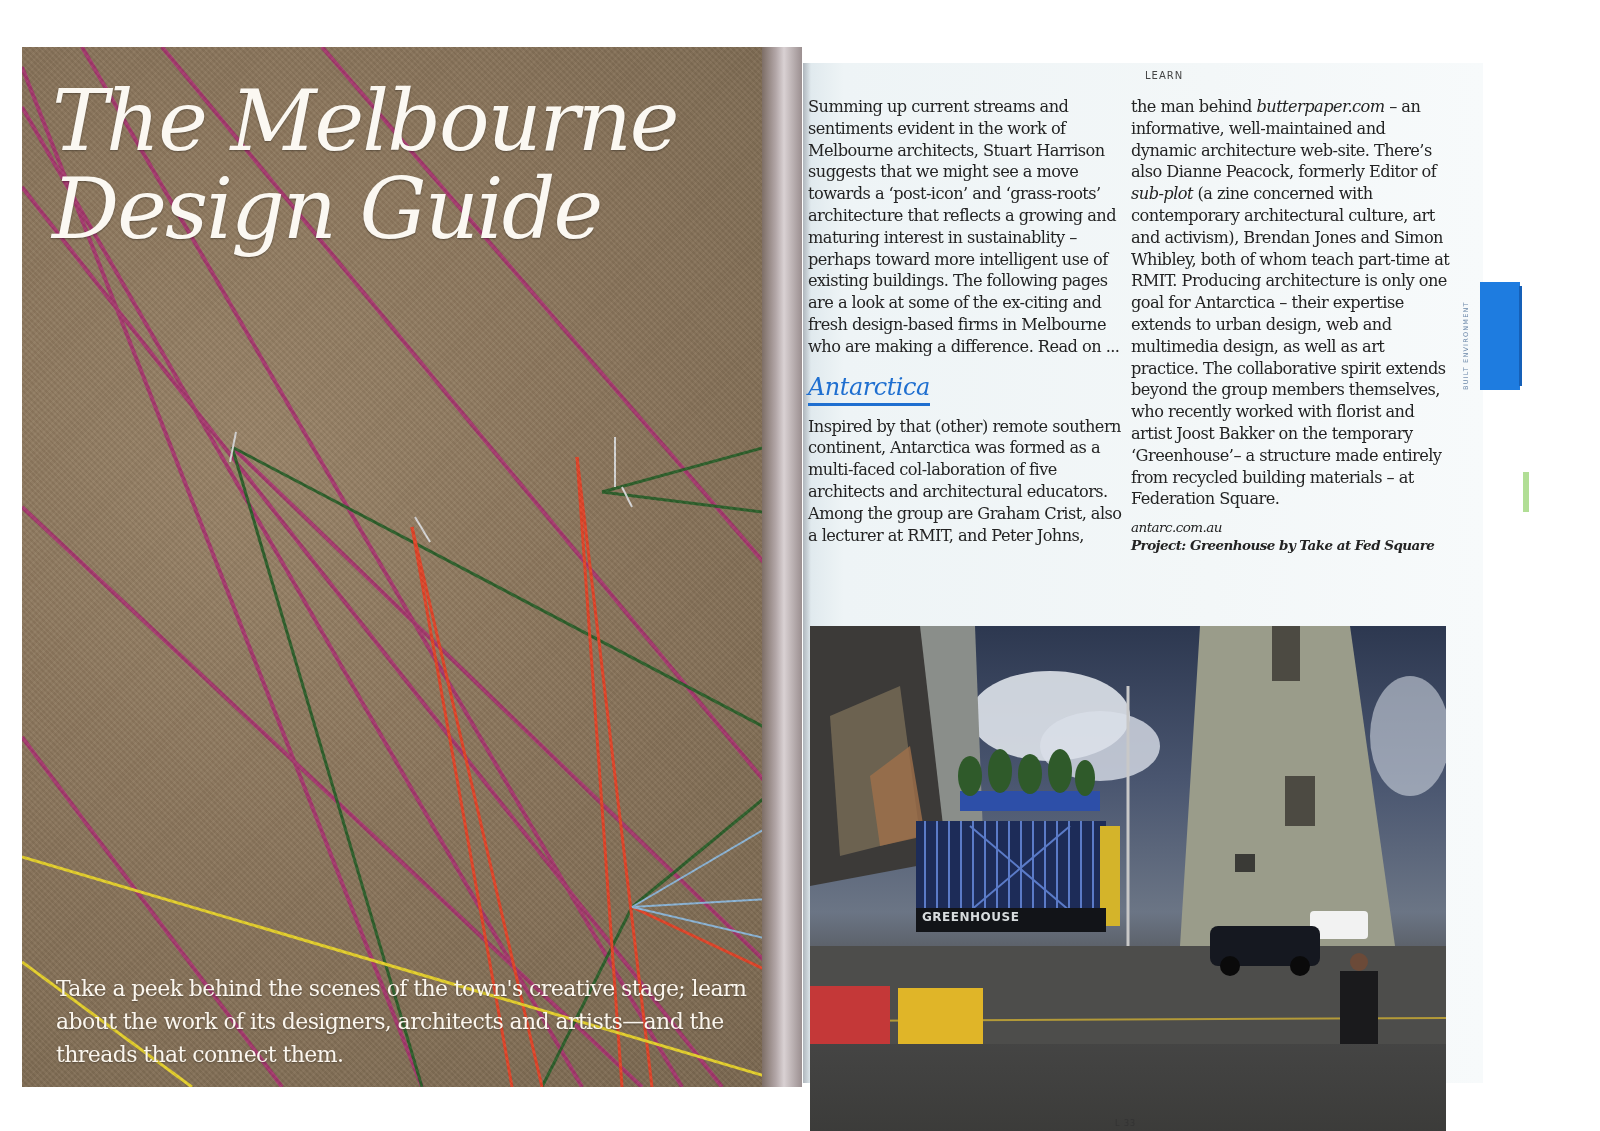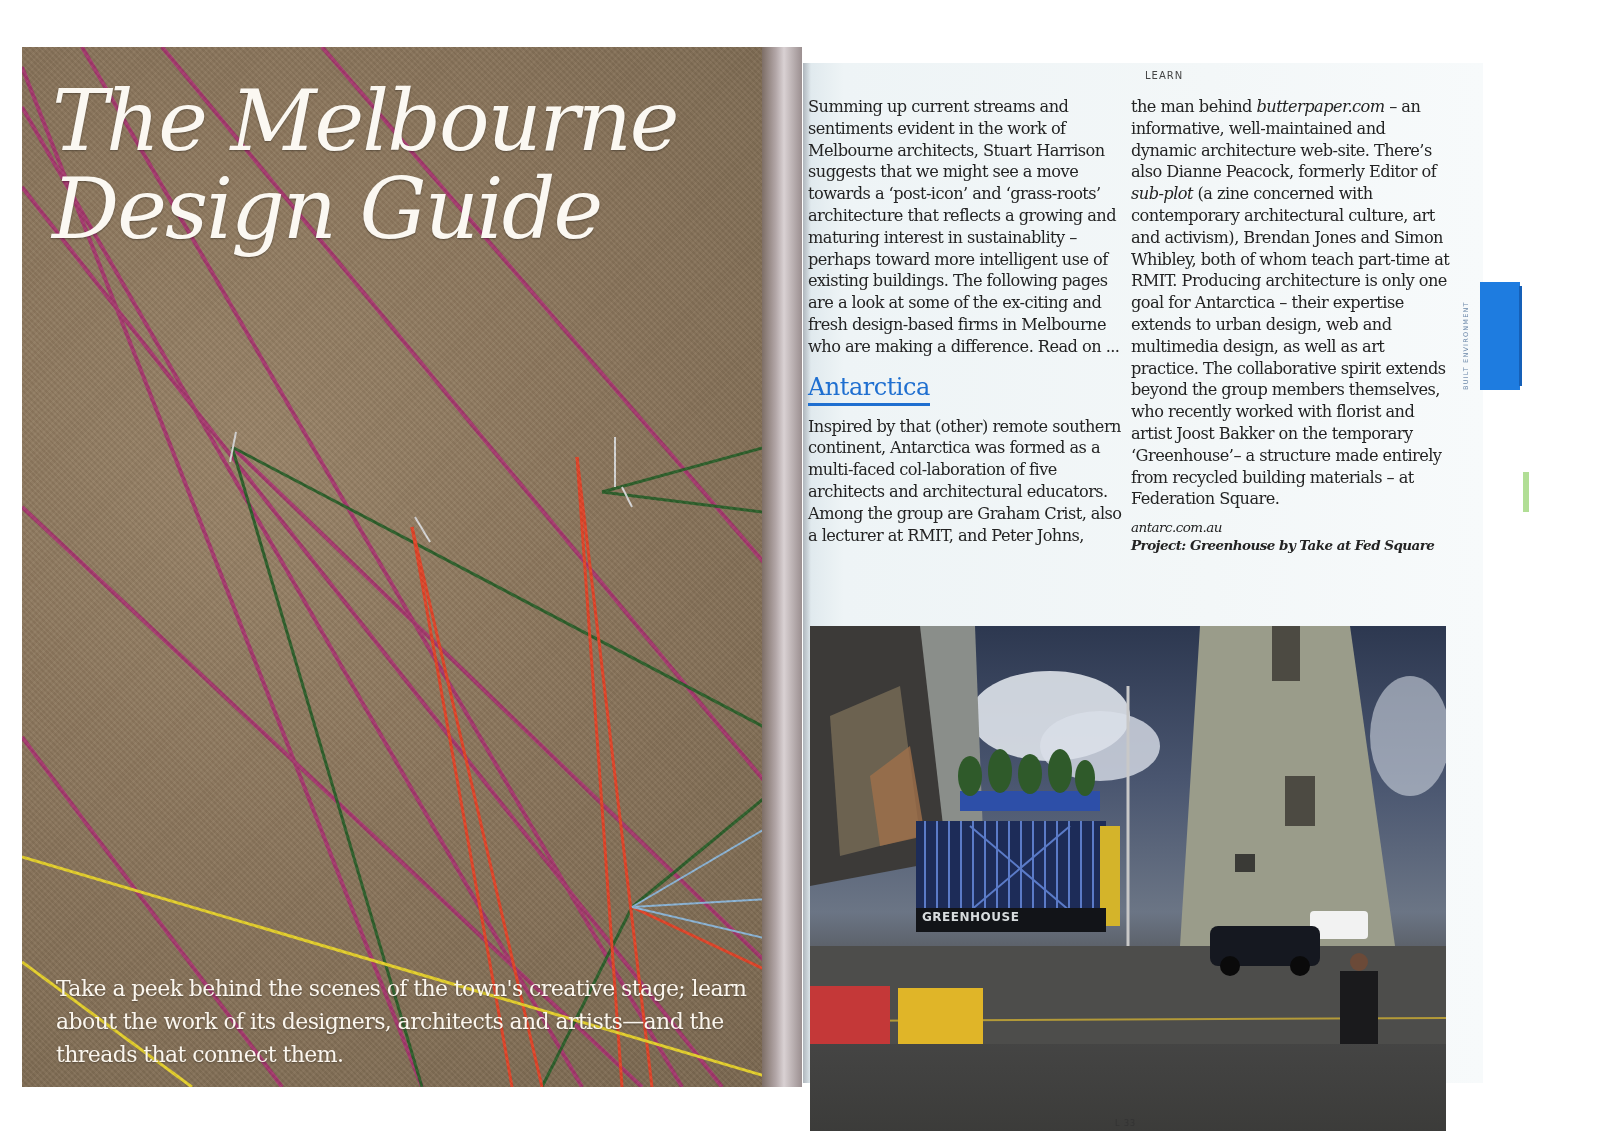--- a/index.html
+++ b/index.html
@@ -58,21 +58,21 @@
     position:absolute; font-family:"DejaVu Serif", serif; color:#232323;
     font-size:16.2px; line-height:21.8px; letter-spacing:-0.55px;
   }
   .col p { margin:0; }
   .col1 { left:808px; top:96px; width:315px; }
   .col2 { left:1131px; top:96px; width:320px; }
   .col em { font-style:italic; }
   .heading {
     margin:14px 0 10px 0 !important; display:inline-block;
     color:#1f6fd0; font-size:24px; line-height:30px; letter-spacing:-0.5px;
-    border-bottom:3px solid #1f6fd0; padding-bottom:1px;
+    border-bottom:3px solid #1f6fd0; padding-bottom:1px;font-style:italic;
   }
   .credit { margin-top:8px !important; font-style:italic; font-size:13.5px; line-height:18px; }
   .credit.bold { font-weight:bold; margin-top:0 !important; }
   .tab-blue {
     position:absolute; left:1480px; top:282px; width:40px; height:108px;
     background:#1e7ce0;
   }
   .tab-blue::after {
     content:""; position:absolute; right:-2px; top:4px; width:3px; height:100px; background:#1560b8;
   }

